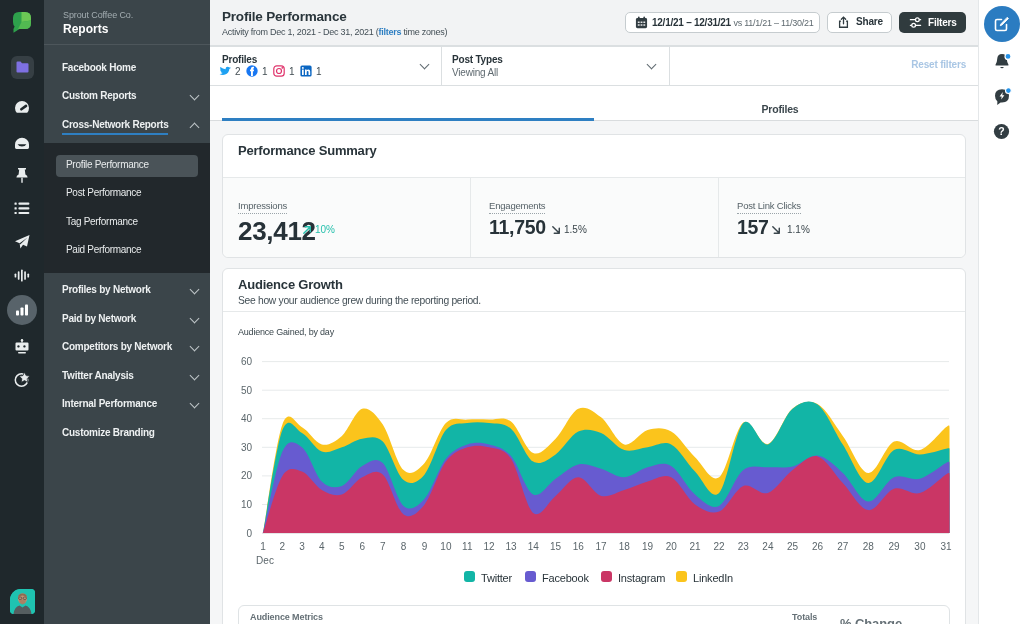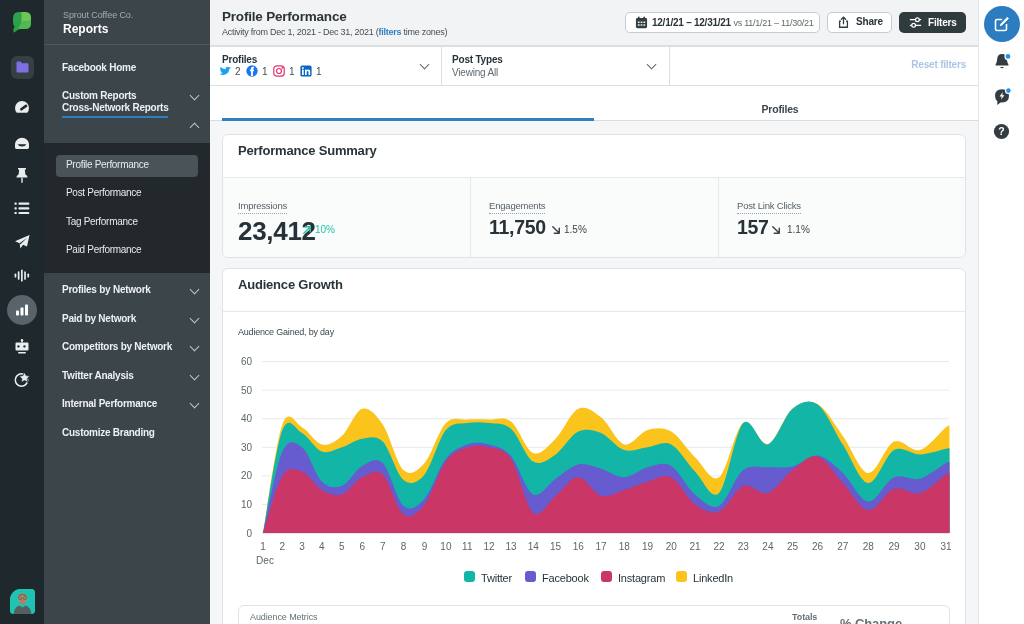--- a/index.html
+++ b/index.html
@@ -89,21 +89,21 @@
       </svg>
 </div>
 </div>
 <div id="sidebar">
 <div class="abs" style="left:19px;top:10px;color:#a3adb1;font-size:9px;letter-spacing:-0.1px">Sprout Coffee Co.</div>
 <div class="abs" style="left:19px;top:22px;color:#fff;font-size:12px;font-weight:bold">Reports</div>
 <div class="abs" style="left:0;top:44px;width:166px;border-top:1px solid #4d565b"></div>
 <div class="nav" style="top:62px">Facebook Home</div>
 <div class="nav" style="top:90px">Custom Reports</div>
     <div class="chev dn" style="left:147px;top:92px"></div>
-<div class="nav" style="top:102px;border-bottom:2px solid #2e7fc2;padding-bottom:3px">Cross-Network Reports</div>
+<div class="nav" style="top:119px;border-bottom:2px solid #2e7fc2;padding-bottom:3px">Cross-Network Reports</div>
     <div class="chev up" style="left:147px;top:124px"></div>
 <div class="abs" style="left:0;top:143px;width:166px;height:130px;background:#22282c"></div>
 <div class="abs" style="left:12px;top:155px;width:142px;height:22px;background:#4a5358;border-radius:4px"></div>
 <div class="sub" style="top:159px">Profile Performance</div>
 <div class="sub" style="top:187px">Post Performance</div>
 <div class="sub" style="top:216px">Tag Performance</div>
 <div class="sub" style="top:244px">Paid Performance</div>
 <div class="nav" style="top:284px">Profiles by Network</div>
     <div class="chev dn" style="left:147px;top:286px"></div>
 <div class="nav" style="top:313px">Paid by Network</div>
@@ -239,20 +239,21 @@
     </svg>
 <div class="abs" style="left:354px;top:224px;font-size:10px;color:#3b464c">1.5%</div>
 <div class="abs" style="left:527px;top:200px;font-size:9.5px;color:#566268;border-bottom:1px dotted #9aa4a9;padding-bottom:2px;letter-spacing:-0.2px">Post Link Clicks</div>
 <div class="abs" style="left:527px;top:216px;font-size:19.5px;font-weight:bold;color:#273238;letter-spacing:-0.3px">157</div>
 <svg class="abs" style="left:561px;top:225px" width="10" height="10" viewBox="0 0 11 11">
       <path d="M2,2 L8.6,8.6 M3.6,9.1 L9.1,9.1 L9.1,3.6" fill="none" stroke="#3b464c" stroke-width="1.6" stroke-linecap="round" stroke-linejoin="round"></path>
     </svg>
 <div class="abs" style="left:577px;top:224px;font-size:10px;color:#3b464c">1.1%</div>
 <div class="card" style="left:12px;top:268px;width:744px;height:420px"></div>
 <div class="abs" style="left:28px;top:277px;font-size:13px;font-weight:bold;color:#29343a;letter-spacing:-0.2px">Audience Growth</div>
+<div class="abs" style="left:28px;top:295px;font-size:10.3px;color:#434f56;letter-spacing:-0.3px">See how your audience grew during the reporting period.</div>
 <div class="abs" style="left:13px;top:311px;width:742px;height:1px;background:#e6e9ea"></div>
 <div class="abs" style="left:28px;top:327px;font-size:9px;color:#3c484e;letter-spacing:-0.2px">Audience Gained, by day</div>
 <svg class="abs" style="left:12px;top:268px" width="744" height="340" viewBox="0 0 744 340">
 <g transform="translate(-222,-268)">
 <line x1="262" y1="361.6" x2="949" y2="361.6" stroke="#e7eaeb" stroke-width="1"></line>
         <line x1="262" y1="390.2" x2="949" y2="390.2" stroke="#e7eaeb" stroke-width="1"></line>
         <line x1="262" y1="418.7" x2="949" y2="418.7" stroke="#e7eaeb" stroke-width="1"></line>
         <line x1="262" y1="447.3" x2="949" y2="447.3" stroke="#e7eaeb" stroke-width="1"></line>
         <line x1="262" y1="475.9" x2="949" y2="475.9" stroke="#e7eaeb" stroke-width="1"></line>
         <line x1="262" y1="504.5" x2="949" y2="504.5" stroke="#e7eaeb" stroke-width="1"></line>
@@ -309,15 +310,15 @@
 </svg>
 <div class="abs" style="left:254px;top:571px;width:11px;height:11px;border-radius:3px;background:#12b5a6"></div>
 <div class="abs" style="left:271px;top:572px;font-size:11px;color:#29343a;letter-spacing:-0.2px">Twitter</div>
 <div class="abs" style="left:315px;top:571px;width:11px;height:11px;border-radius:3px;background:#675bd0"></div>
 <div class="abs" style="left:332px;top:572px;font-size:11px;color:#29343a;letter-spacing:-0.2px">Facebook</div>
 <div class="abs" style="left:391px;top:571px;width:11px;height:11px;border-radius:3px;background:#ca3665"></div>
 <div class="abs" style="left:408px;top:572px;font-size:11px;color:#29343a;letter-spacing:-0.2px">Instagram</div>
 <div class="abs" style="left:466px;top:571px;width:11px;height:11px;border-radius:3px;background:#fbc41c"></div>
 <div class="abs" style="left:483px;top:572px;font-size:11px;color:#29343a;letter-spacing:-0.2px">LinkedIn</div>
 <div class="abs" style="left:28px;top:605px;width:712px;height:40px;border:1px solid #dfe3e5;border-radius:6px;background:#fff"></div>
-<div class="abs" style="left:40px;top:612px;font-size:9px;font-weight:normal;color:#657076;letter-spacing:-0.1px">Audience Metrics</div>
+<div class="abs" style="left:40px;top:612px;font-size:9px;font-weight:bold;color:#657076;letter-spacing:-0.1px">Audience Metrics</div>
 <div class="abs" style="left:582px;top:612px;font-size:9px;font-weight:bold;color:#657076;letter-spacing:-0.1px">Totals</div>
 <div class="abs" style="left:630px;top:616px;width:100px;text-align:left;font-size:13px;font-weight:bold;color:#657076;letter-spacing:-0.1px">% Change</div>
 </div>
 </body></html>

